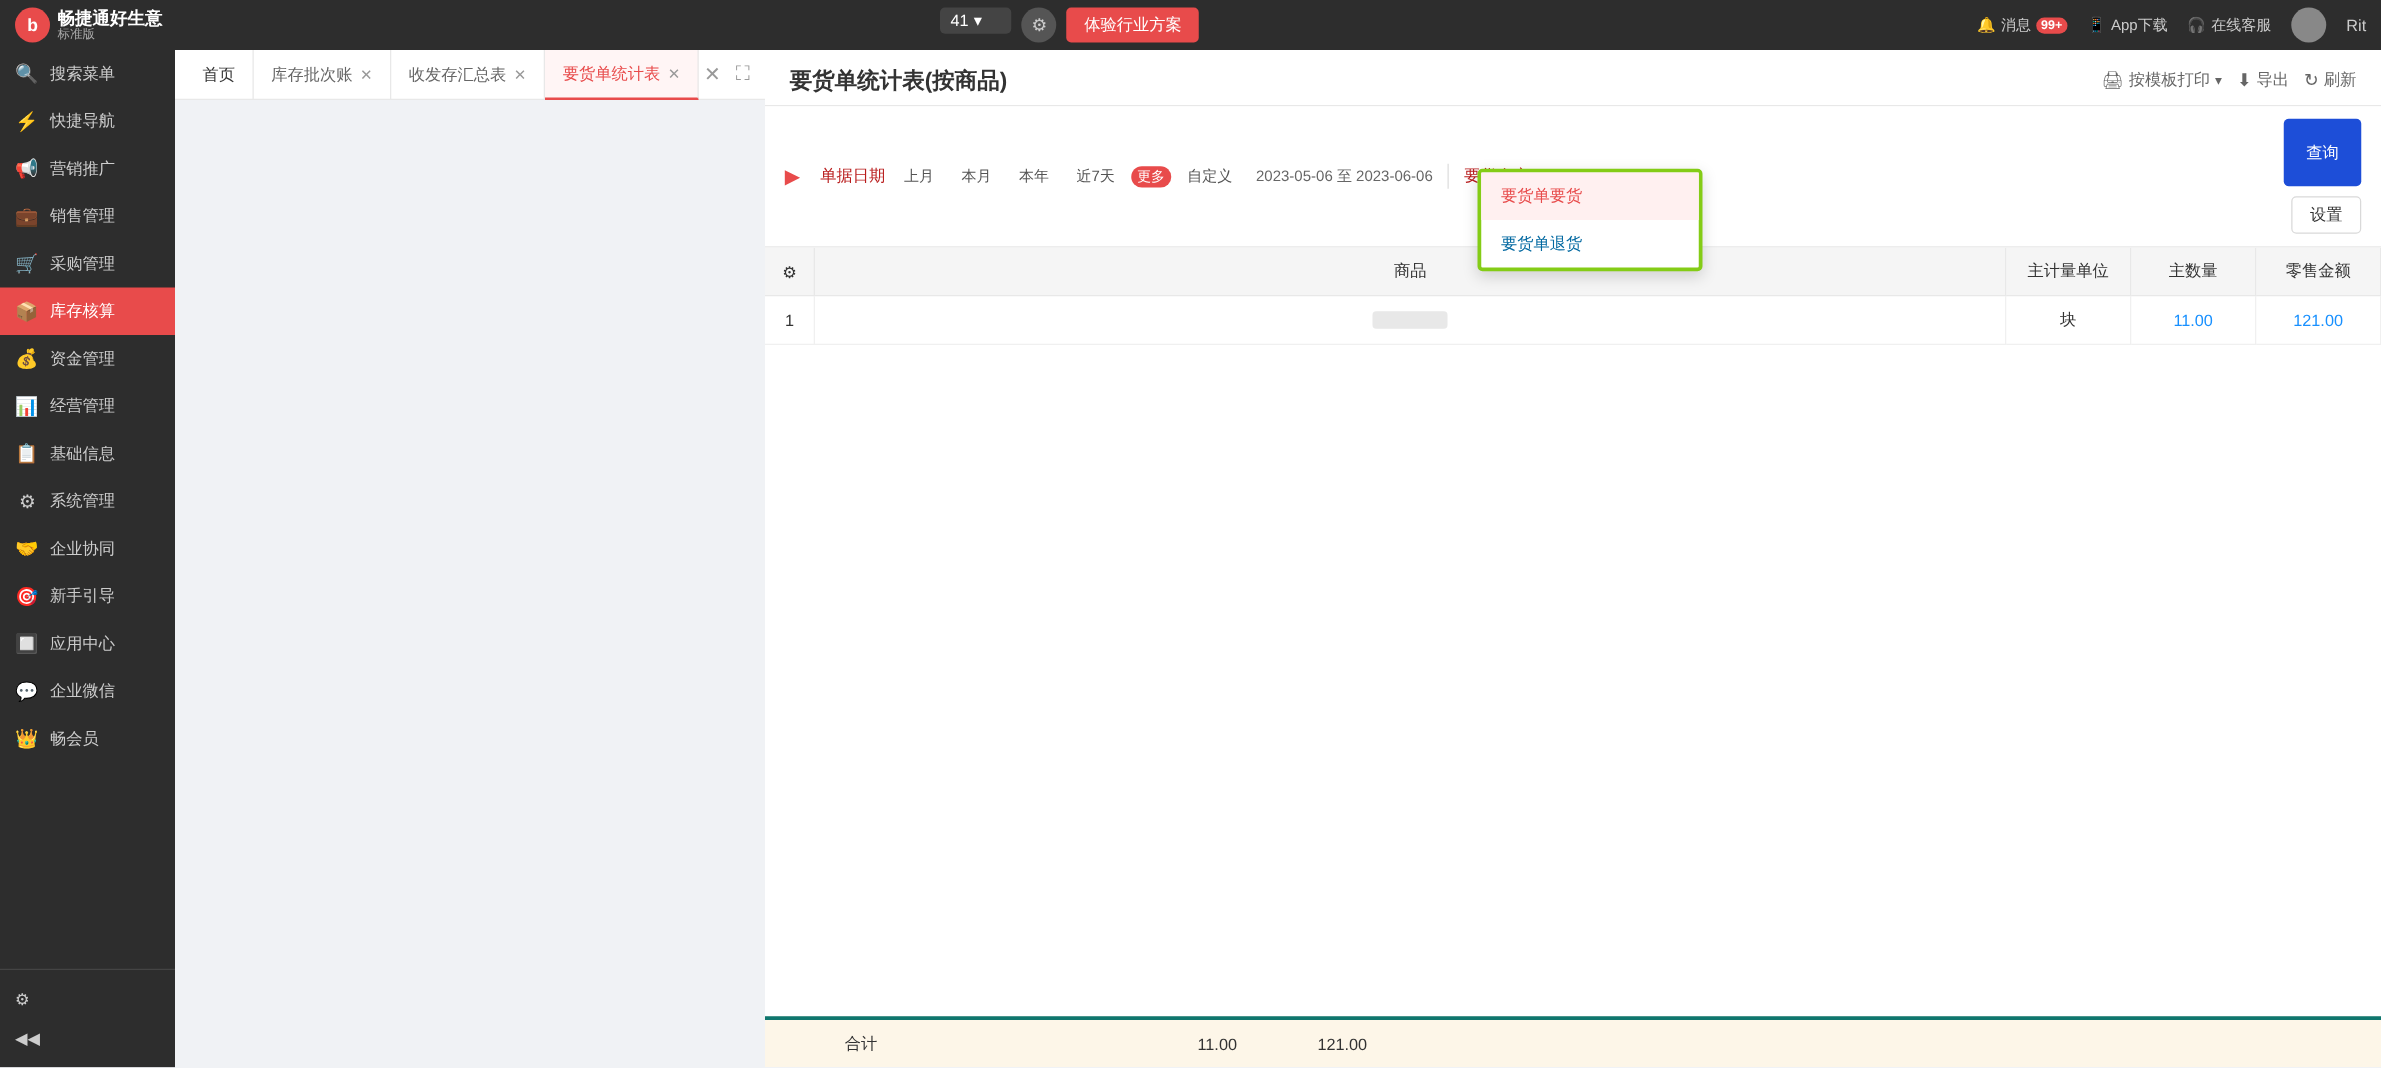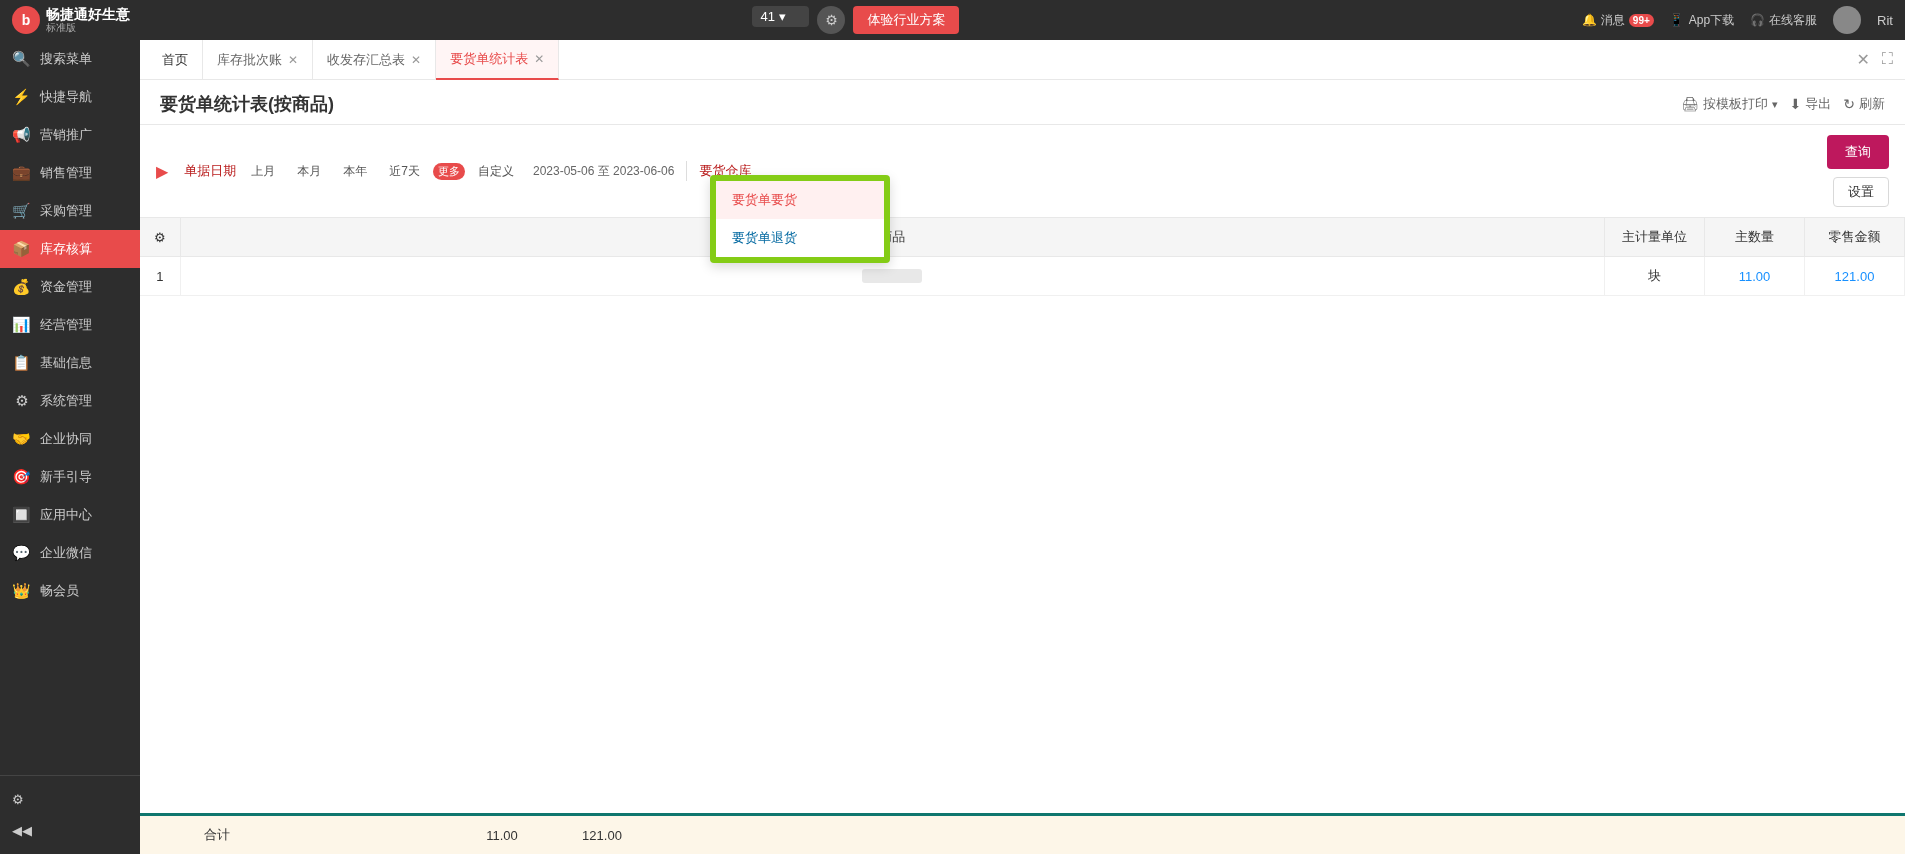--- a/index.html
+++ b/index.html
@@ -52,21 +52,21 @@
       font-size: 13px;
       cursor: pointer;
       transition: background 0.2s;
     }
     .sidebar-item.active { background: #e84b4b; color: white; }
     .sidebar-item-icon { font-size: 15px; width: 20px; text-align: center; flex-shrink: 0; }
     .sidebar-bottom { margin-top: auto; border-top: 1px solid #444; padding: 8px 0; }
     .sidebar-bottom-item { display: flex; align-items: center; gap: 8px; padding: 8px 12px; color: #ccc; font-size: 13px; cursor: pointer; }
 
     
-    .content-area { flex: 1; display: flex; flex-direction: column; overflow: hidden; background: #f0f2f5; }
+    .content-area { flex: 1; display: flex; flex-direction: row; overflow: hidden; background: #f0f2f5; }
 
     
     .tabs-bar {
       background: white;
       display: flex;
       align-items: center;
       padding: 0 8px;
       height: 40px;
       border-bottom: 1px solid #e8e8e8;
       flex-shrink: 0;
@@ -146,34 +146,34 @@
     .filter-select-arrow { color: #e84b4b; font-size: 14px; margin-left: 8px; }
     .filter-more-btn { color: #999; cursor: pointer; font-size: 18px; margin-left: 4px; }
     .warehouse-group { display: flex; align-items: center; gap: 6px; min-width: 120px; }
 
     
     .dropdown-overlay {
       position: absolute;
       top: 50px;
       left: 570px;
       background: white;
-      border: 6px solid #84cc16;
+      border: 3px solid #84cc16;
       border-radius: 4px;
       box-shadow: 0 4px 12px rgba(0,0,0,0.15);
       z-index: 100;
       min-width: 180px;
     }
     .dropdown-item {
       padding: 10px 16px;
       font-size: 13px;
       color: #0369a1;
       cursor: pointer;
     }
     .dropdown-item.selected { background: #fff0f0; color: #e84b4b; }
-    .query-btn { background: #be185d; color: white; border: none; border-radius: 4px; padding: 8px 18px; font-size: 13px; cursor: pointer; }
+    .query-btn { background: #1d4ed8; color: white; border: none; border-radius: 4px; padding: 18px 18px; font-size: 13px; cursor: pointer; }
     .settings-btn { background: white; color: #333; border: 1px solid #d9d9d9; border-radius: 4px; padding: 5px 14px; font-size: 13px; cursor: pointer; margin-top: 4px; }
 
     
     .table-container { flex: 1; background: white; overflow: auto; }
     table { width: 100%; border-collapse: collapse; font-size: 13px; }
     thead tr { background: #f5f5f5; }
     thead th { padding: 10px 12px; text-align: center; color: #333; font-weight: 500; border-bottom: 1px solid #e8e8e8; border-right: 1px solid #e8e8e8; white-space: nowrap; }
     tbody tr { background: white; }
     tbody td { padding: 10px 12px; text-align: center; color: #333; border-bottom: 1px solid #f0f0f0; border-right: 1px solid #f0f0f0; }
     .col-settings { width: 40px; }

